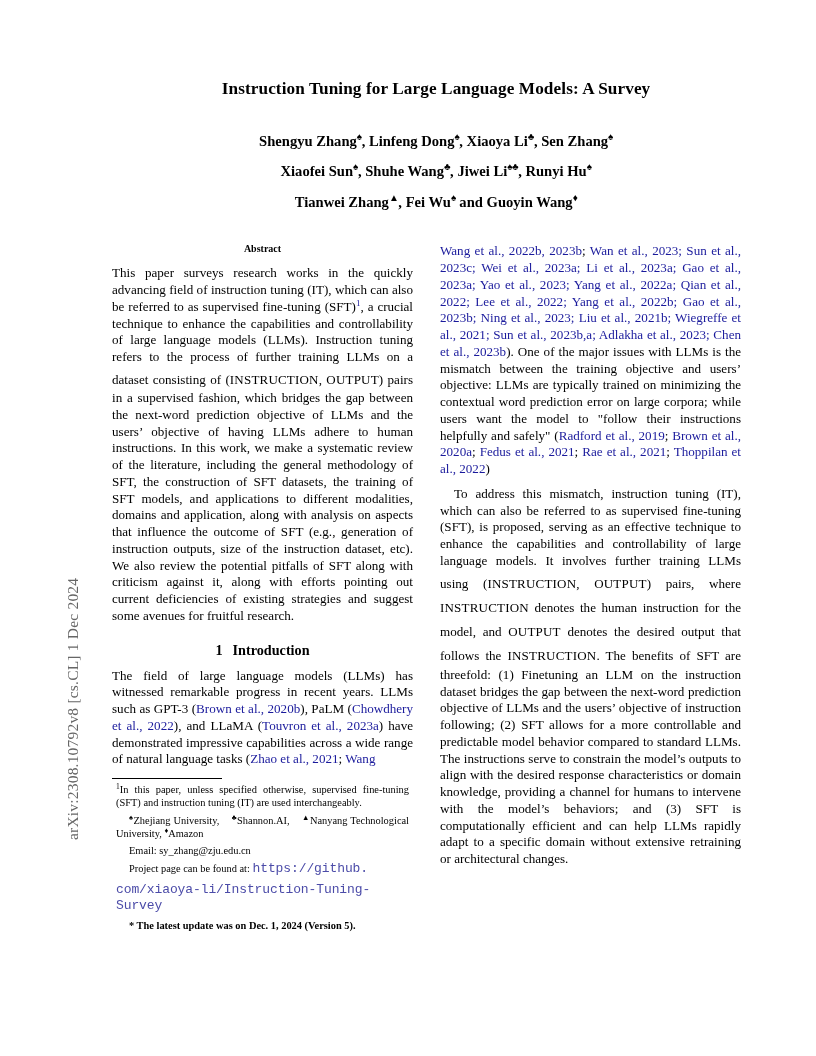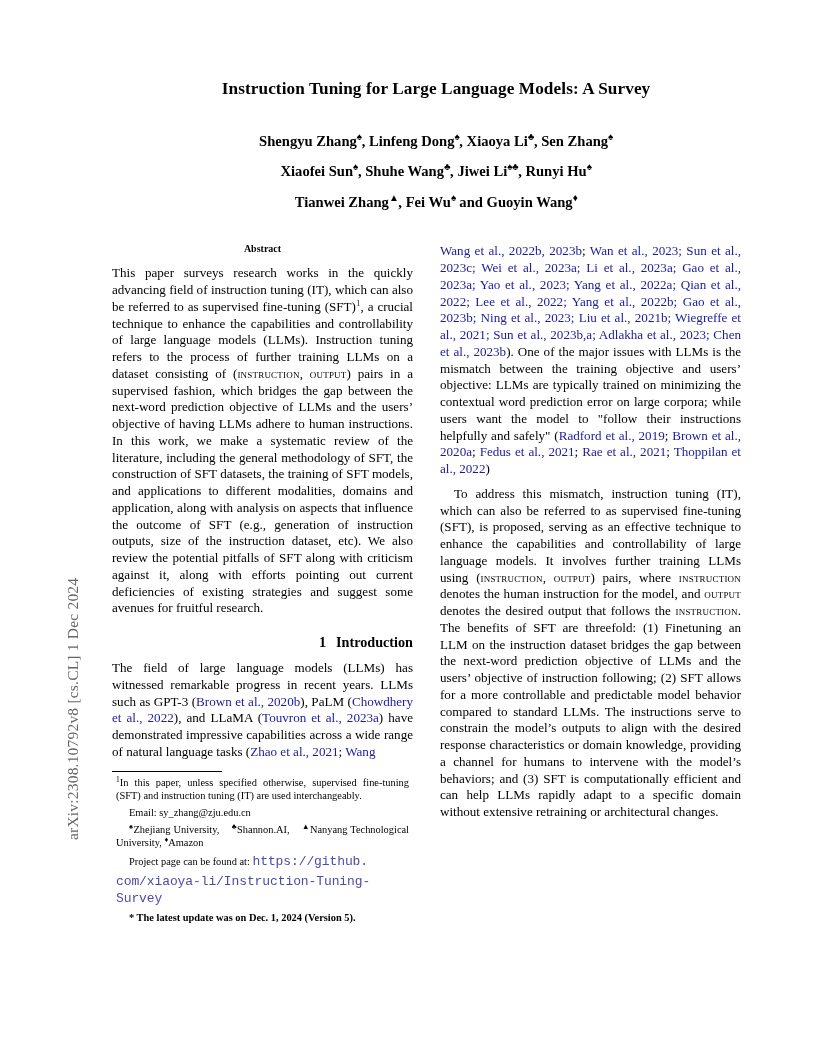--- a/index.html
+++ b/index.html
@@ -100,28 +100,28 @@
     text-align: justify;
     text-justify: inter-word;
     hyphens: none;
   }
   p.body + p.body { text-indent: 14px; margin-top: 8px; }
 
   h2.sec-head {
     font-size: 14.2px;
     font-weight: bold;
     margin: 17px 0 9px 0;
-    text-align: right;
+    text-align: center;
   }
   h2.sec-head .secnum { margin-right: 10px; }
 
   .cite { color: #1a1a9c; }
   .sc {
     font-variant: small-caps;
-    font-size: 13px;
+    font-size: 19px;
     letter-spacing: 0.2px;
   }
   sup.fn {
     font-size: 9px;
     color: #1a1a9c;
     vertical-align: super;
     line-height: 0;
   }
 
   
@@ -180,22 +180,22 @@
 
       <p class="body"><span>This paper surveys research works in the quickly advancing field of instruction tuning (IT), which can also be referred to as supervised fine-tuning (SFT)</span><sup class="fn">1</sup><span>, a crucial technique to enhance the capabilities and controllability of large language models (LLMs). Instruction tuning refers to the process of further training LLMs on a dataset consisting of (</span><span class="sc">instruction</span><span>, </span><span class="sc">output</span><span>) pairs in a supervised fashion, which bridges the gap between the next-word prediction objective of LLMs and the users’ objective of having LLMs adhere to human instructions. In this work, we make a systematic review of the literature, including the general methodology of SFT, the construction of SFT datasets, the training of SFT models, and applications to different modalities, domains and application, along with analysis on aspects that influence the outcome of SFT (e.g., generation of instruction outputs, size of the instruction dataset, etc). We also review the potential pitfalls of SFT along with criticism against it, along with efforts pointing out current deficiencies of existing strategies and suggest some avenues for fruitful research.</span></p>
 
       <h2 class="sec-head"><span class="secnum">1</span><span>Introduction</span></h2>
 
       <p class="body"><span>The field of large language models (LLMs) has witnessed remarkable progress in recent years. LLMs such as GPT-3 (</span><span class="cite">Brown et al., 2020b</span><span>), PaLM (</span><span class="cite">Chowdhery et al., 2022</span><span>), and LLaMA (</span><span class="cite">Touvron et al., 2023a</span><span>) have demonstrated impressive capabilities across a wide range of natural language tasks (</span><span class="cite">Zhao et al., 2021</span><span>; </span><span class="cite">Wang</span></p>
 
       <div id="footnote">
         <hr>
         <p><sup class="fnmark">1</sup><span>In this paper, unless specified otherwise, supervised fine-tuning (SFT) and instruction tuning (IT) are used interchangeably.</span></p>
+        <p class="indent"><sup class="fnmark">♠</sup><span>Zhejiang University,</span>&nbsp;&nbsp;&nbsp;&nbsp;<sup class="fnmark">♣</sup><span>Shannon.AI,</span>&nbsp;&nbsp;&nbsp;&nbsp;<sup class="fnmark">▲</sup><span>Nanyang Technological University,</span> <sup class="fnmark">♦</sup><span>Amazon</span></p>
         <p class="indent">Email: sy_zhang@zju.edu.cn</p>
-        <p class="indent"><sup class="fnmark">♠</sup><span>Zhejiang University,</span>&nbsp;&nbsp;&nbsp;&nbsp;<sup class="fnmark">♣</sup><span>Shannon.AI,</span>&nbsp;&nbsp;&nbsp;&nbsp;<sup class="fnmark">▲</sup><span>Nanyang Technological University,</span> <sup class="fnmark">♦</sup><span>Amazon</span></p>
         <p class="indent"><span>Project page can be found at:</span> <span class="mono">https://github.</span></p>
         <p><span class="mono">com/xiaoya-li/Instruction-Tuning-Survey</span></p>
         <p class="indent fn-bold">* The latest update was on Dec. 1, 2024 (Version 5).</p>
       </div>
 
     </div>
 
     <div class="col">
 
       <p class="body"><span class="cite">Wang et al., 2022b, 2023b</span><span>; </span><span class="cite">Wan et al., 2023; Sun et al., 2023c; Wei et al., 2023a; Li et al., 2023a; Gao et al., 2023a; Yao et al., 2023; Yang et al., 2022a; Qian et al., 2022; Lee et al., 2022; Yang et al., 2022b; Gao et al., 2023b; Ning et al., 2023; Liu et al., 2021b; Wiegreffe et al., 2021; Sun et al., 2023b,a; Adlakha et al., 2023; Chen et al., 2023b</span><span>). One of the major issues with LLMs is the mismatch between the training objective and users’ objective: LLMs are typically trained on minimizing the contextual word prediction error on large corpora; while users want the model to "follow their instructions helpfully and safely" (</span><span class="cite">Radford et al., 2019</span><span>; </span><span class="cite">Brown et al., 2020a</span><span>; </span><span class="cite">Fedus et al., 2021</span><span>; </span><span class="cite">Rae et al., 2021</span><span>; </span><span class="cite">Thoppilan et al., 2022</span><span>)</span></p>

